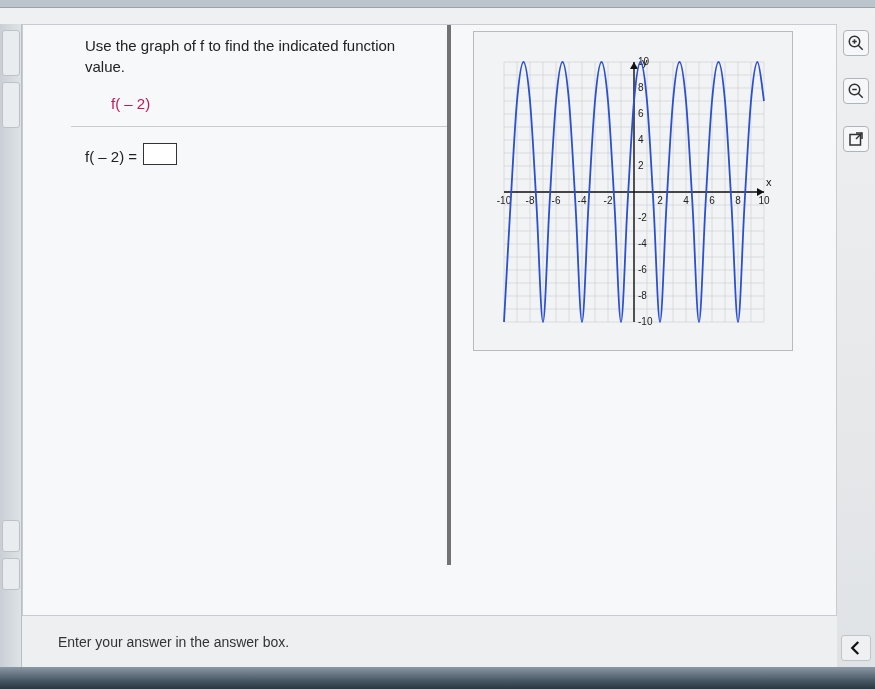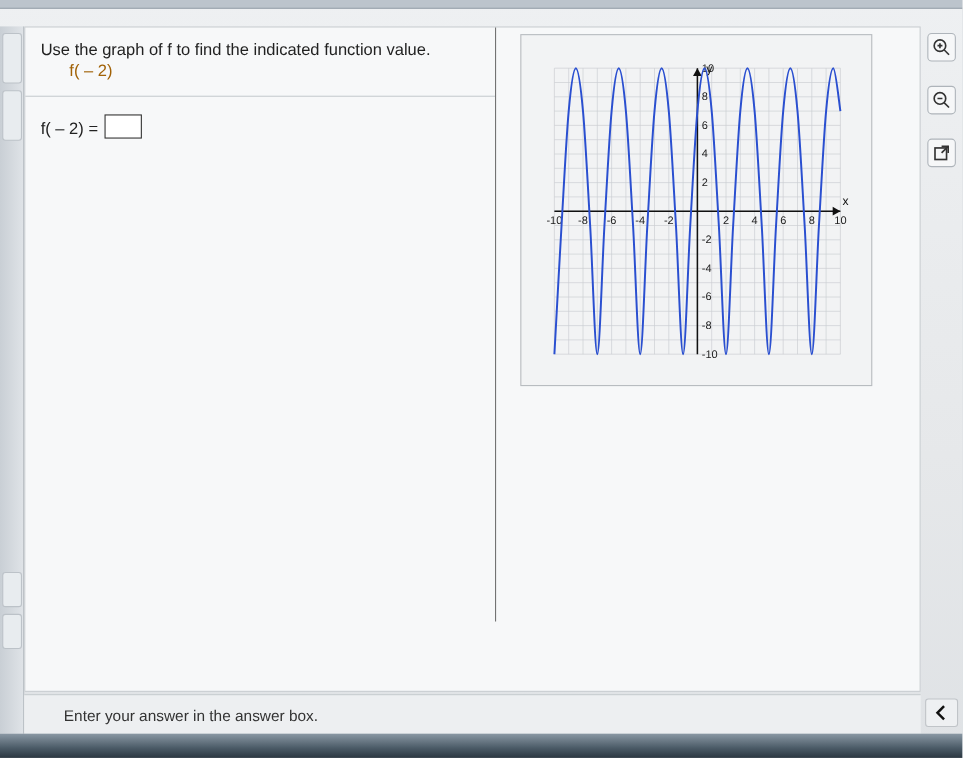--- a/index.html
+++ b/index.html
@@ -9,25 +9,25 @@
     width: 875px; height: 689px;
     background: linear-gradient(180deg, #eef0f2 0%, #e6e8ea 60%, #dfe2e5 100%);
   }
   .topbar { height: 8px; background: #bcc4cc; border-bottom: 1px solid #9aa3ac; }
   .content {
     position: absolute; left: 0; top: 24px; right: 38px; bottom: 60px;
     background: #f7f8f9;
     border: 1px solid #c8ccd0;
   }
   .columns { display: flex; width: 100%; height: 540px; }
-  .left-col { width: 428px; border-right: 1px solid #737373; position: relative; }
+  .left-col { width: 428px; border-right: 4px solid #737373; position: relative; padding-left: 48px; }
   .right-col { flex: 1; position: relative; }
   .question-block { padding: 10px 12px 14px 14px; border-bottom: 1px solid #c8ccd0; }
   .q-text { font-size: 15px; color: #222; line-height: 1.4; }
-  .q-sub { font-size: 15px; color: #a16207; margin-left: 26px; }
+  .q-sub { font-size: 15px; color: #be185d; margin-top: 18px; margin-left: 26px; }
   .answer-block { padding: 16px 12px 14px 14px; }
   .ans-row { display: flex; align-items: flex-end; gap: 6px; font-size: 15px; color: #222; }
   .answer-input {
     width: 34px; height: 22px;
     border: 1px solid #333; background: #fff;
     font-size: 14px; padding: 0 3px;
   }
   .graph-wrap {
     position: absolute; left: 22px; top: 6px;
     width: 320px; height: 320px;
@@ -38,21 +38,21 @@
     position: absolute; right: 4px; top: 30px; width: 30px;
     display: flex; flex-direction: column; gap: 22px; align-items: center;
   }
   .tool-btn {
     width: 26px; height: 26px; border: 1px solid #aeb4ba; border-radius: 4px;
     background: #f6f7f8; display: flex; align-items: center; justify-content: center;
     cursor: pointer;
   }
   .tool-btn svg { width: 18px; height: 18px; }
   .footer-bar {
-    position: absolute; left: 0; right: 38px; bottom: 22px; height: 36px;
+    position: absolute; left: 0; right: 38px; bottom: 22px; height: 52px;
     display: flex; align-items: center; padding-left: 36px;
     color: #333; font-size: 14px;
     border-top: 1px solid #c8ccd0;
     background: #edeff1;
   }
   .left-gutter {
     position: absolute; left: 0; top: 24px; bottom: 22px; width: 22px;
     background: linear-gradient(90deg, #c9cfd5, #dfe3e7);
     border-right: 1px solid #b8bec4;
   }

